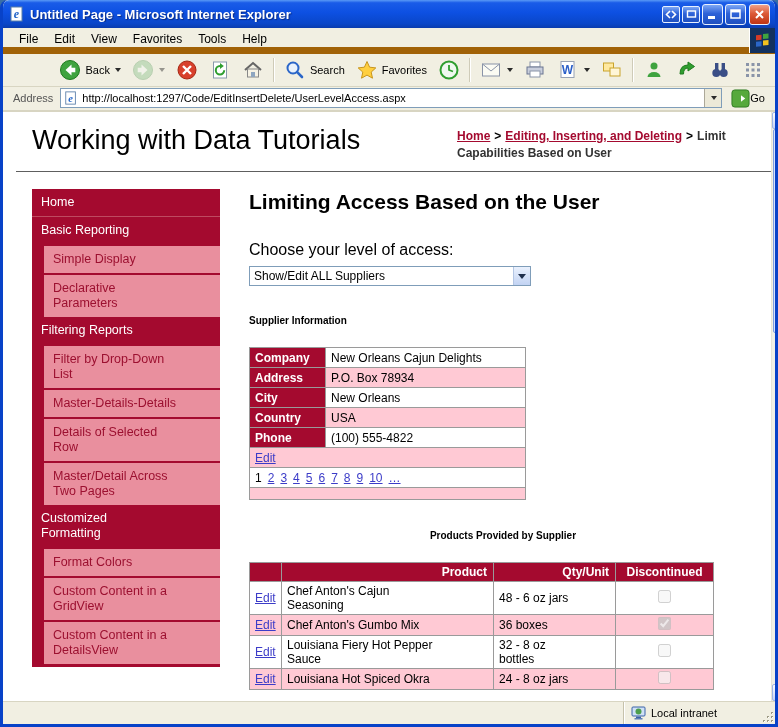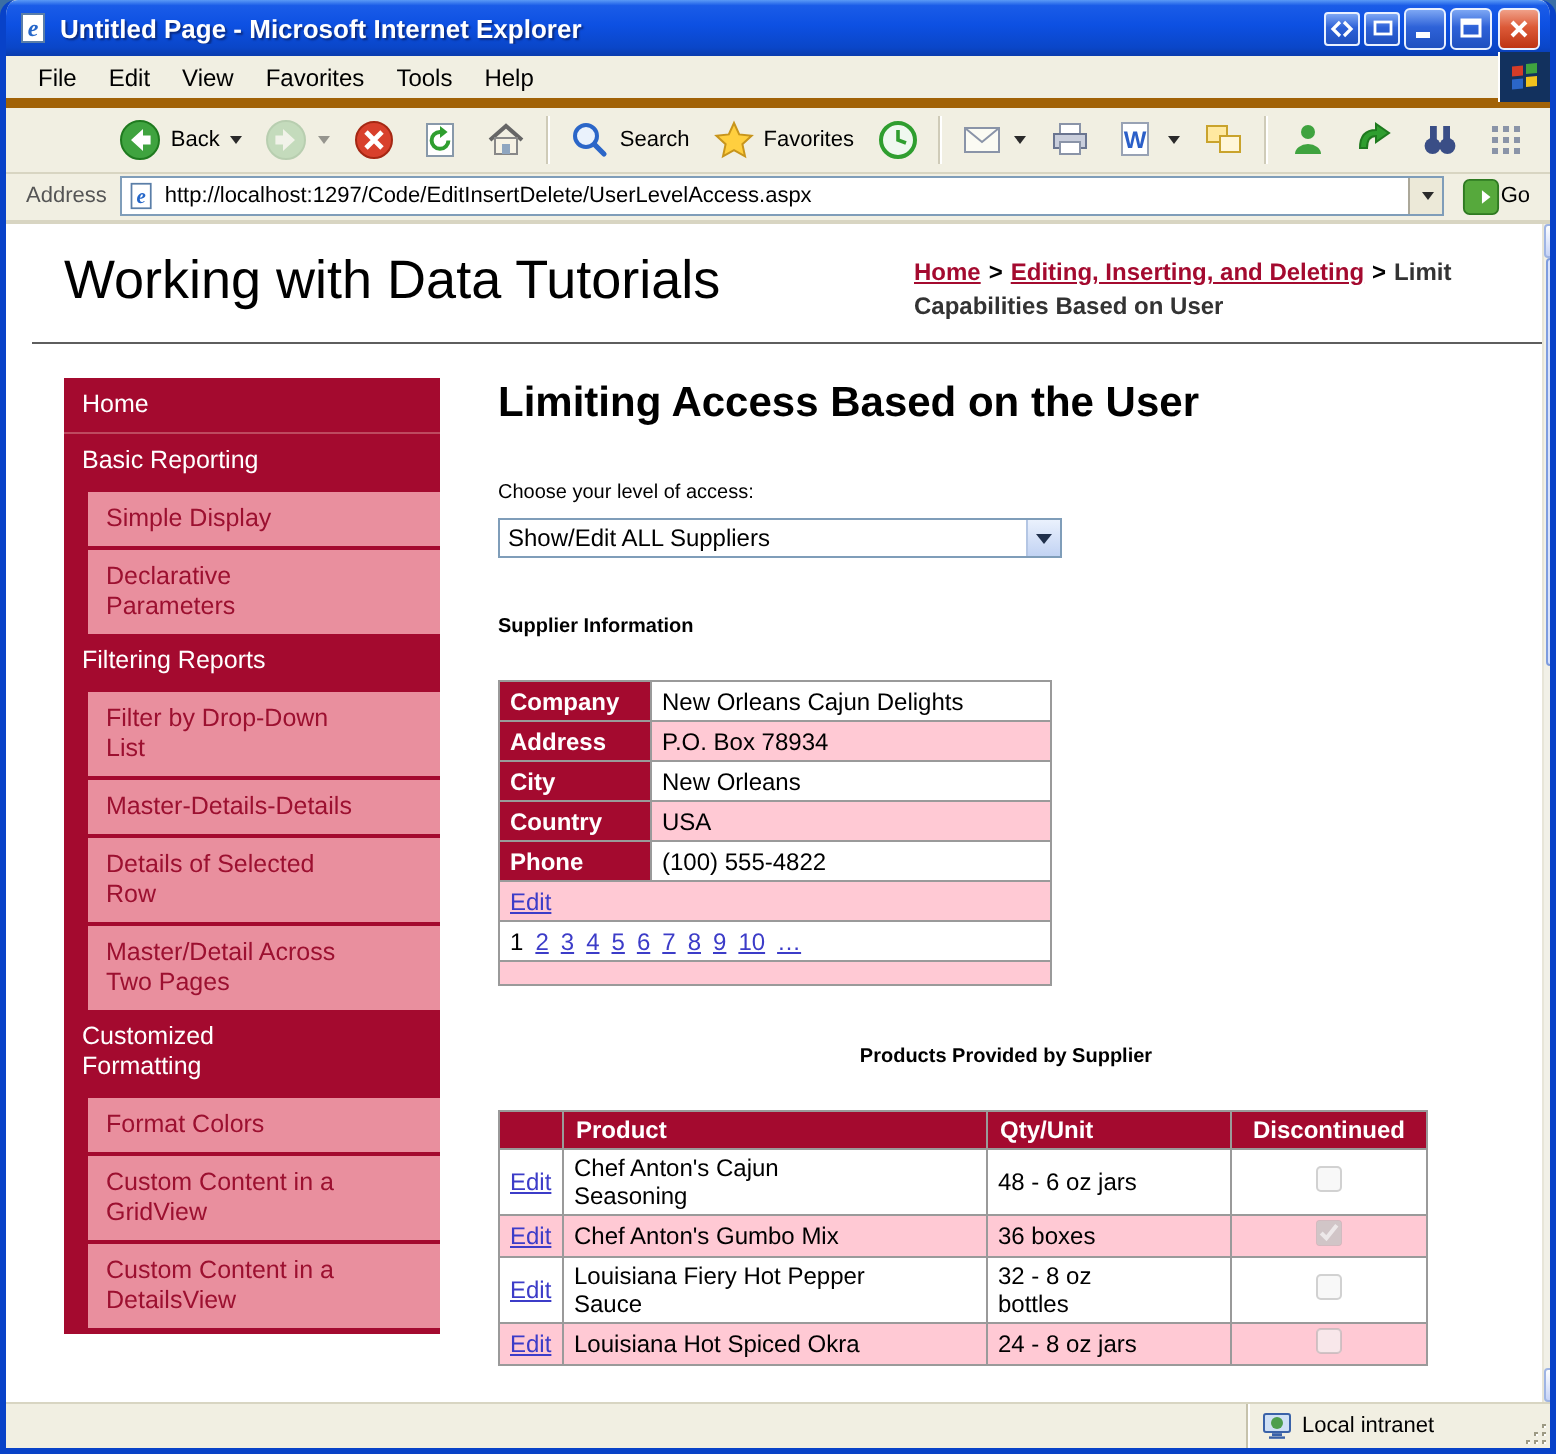--- a/index.html
+++ b/index.html
@@ -19,22 +19,22 @@
   }
   .title-text{color:#fff;font-weight:bold;font-size:13px;text-shadow:1px 1px 1px #0A2A80;
     flex:1;white-space:nowrap;overflow:hidden;}
   .title-buttons{display:flex;gap:2px;align-items:center;}
   .tbtn{width:21px;height:21px;border-radius:3px;border:1px solid #E8F0FF;
     background:linear-gradient(180deg,#7DA7F4,#2E62D8 45%,#1F50C0);
     display:flex;align-items:center;justify-content:center;padding:0;cursor:default;}
   .tbtn.small{width:18px;height:17px;border-radius:2px;}
   .tbtn.close{background:linear-gradient(180deg,#F0A088,#DC5A38 45%,#BE3413);margin-left:1px;}
 
-  .menubar{flex:0 0 26px;height:26px;background:#F1EFE2;display:flex;align-items:center;
-    padding-left:8px;border-bottom:5px solid #a16207;}
+  .menubar{flex:0 0 26px;height:26px;background:#F1EFE2;display:flex;
+    padding-left:8px;border-bottom:7px solid #a16207;}
   .menu-item{font-size:12px;padding:4px 8px;color:#000;}
   .throbber{margin-left:auto;width:26px;height:25px;background:#12315E;
     display:flex;align-items:center;justify-content:center;border-left:1px solid #fff;}
 
   .toolbar{flex:0 0 33px;height:33px;background:#F1EFE2;display:flex;align-items:center;
     padding:0 6px;border-bottom:1px solid #D8D5C2;gap:1px;justify-content:flex-end;}
   .tool-btn{display:flex;align-items:center;gap:4px;padding:3px 5px;border-radius:3px;
     font-size:11px;color:#000;white-space:nowrap;}
   .tool-sep{width:1px;height:24px;background:#CFCBB8;border-right:1px solid #fff;margin:0 3px;flex:0 0 2px;}
   .chev{width:0;height:0;border-left:3px solid transparent;border-right:3px solid transparent;
@@ -66,21 +66,21 @@
   .page-body{display:flex;align-items:flex-start;padding:17px 14px 0 16px;gap:29px;}
   .sidebar{width:188px;flex:0 0 188px;background:#A40A2F;padding-bottom:3px;}
   .nav-section{color:#fff;font-size:12.5px;padding:6px 9px;line-height:15px;cursor:pointer;}
   .nav-section + .nav-section{border-top:1px solid #BE4A60;}
   .nav-sub{margin:2px 0 0 12px;background:#E98F9E;color:#9C1030;font-size:12.5px;
     padding:6px 9px;line-height:15px;cursor:pointer;}
   .lbl{display:block;max-width:126px;}
 
   .main{flex:1;padding-top:1px;min-width:0;}
   .main h1{font-size:21px;font-weight:bold;color:#000;margin:0 0 27px;}
-  .access-label{font-size:10px;margin-bottom:7px;}
+  .access-label{font-size:16px;margin-bottom:7px;}
   .selectbox{width:282px;height:20px;border:1px solid #7F9DB9;background:#fff;
     display:flex;align-items:center;font-size:12px;padding-left:4px;margin-bottom:29px;cursor:default;}
   .select-text{flex:1;white-space:nowrap;overflow:hidden;}
   .select-arrow{width:17px;height:18px;border-left:1px solid #B4C6E4;
     background:linear-gradient(180deg,#EAF1FD,#C2D3F3);display:flex;align-items:center;justify-content:center;}
   .select-arrow span{width:0;height:0;border-left:4px solid transparent;border-right:4px solid transparent;
     border-top:5px solid #20304C;}
   .section-heading{font-size:10px;font-weight:bold;margin:0 0 21px;}
   .gap-above{margin-top:30px;text-align:center;}
 
@@ -90,21 +90,21 @@
   .sup-table td{height:20px;}
   .sup-table .hdr-cell{width:76px;}
   .sup-table .val{width:200px;background:#fff;}
   .sup-table tr.alt .val,.sup-table td.alt{background:#FFC9D4;}
   .link{color:#3C3CC8;text-decoration:underline;cursor:pointer;}
   .pager-row td{background:#fff;}
   .pager a,.pager span{margin-right:6px;}
   .pager .current{color:#000;text-decoration:none;font-weight:normal;}
   .footer-row td{background:#FFC9D4;height:12px;padding:0;}
 
-  .prod-table th{background:#A40A2F;color:#fff;font-weight:bold;text-align:left;padding:2px 6px;}
+  .prod-table th{background:#A40A2F;color:#fff;font-weight:bold;text-align:right;padding:2px 6px;}
   .prod-table td{vertical-align:middle;background:#fff;}
   .prod-table tr.alt td{background:#FFC9D4;}
   .prod-table .c-edit{width:32px;}
   .prod-table .c-prod{width:212px;}
   .prod-table .c-qty{width:122px;}
   .prod-table .c-disc{width:98px;text-align:center;}
   .pwrap{display:inline-block;max-width:160px;vertical-align:middle;}
   .qwrap{display:inline-block;max-width:85px;vertical-align:middle;}
   .prod-table input[type=checkbox]{width:13px;height:13px;}
 

